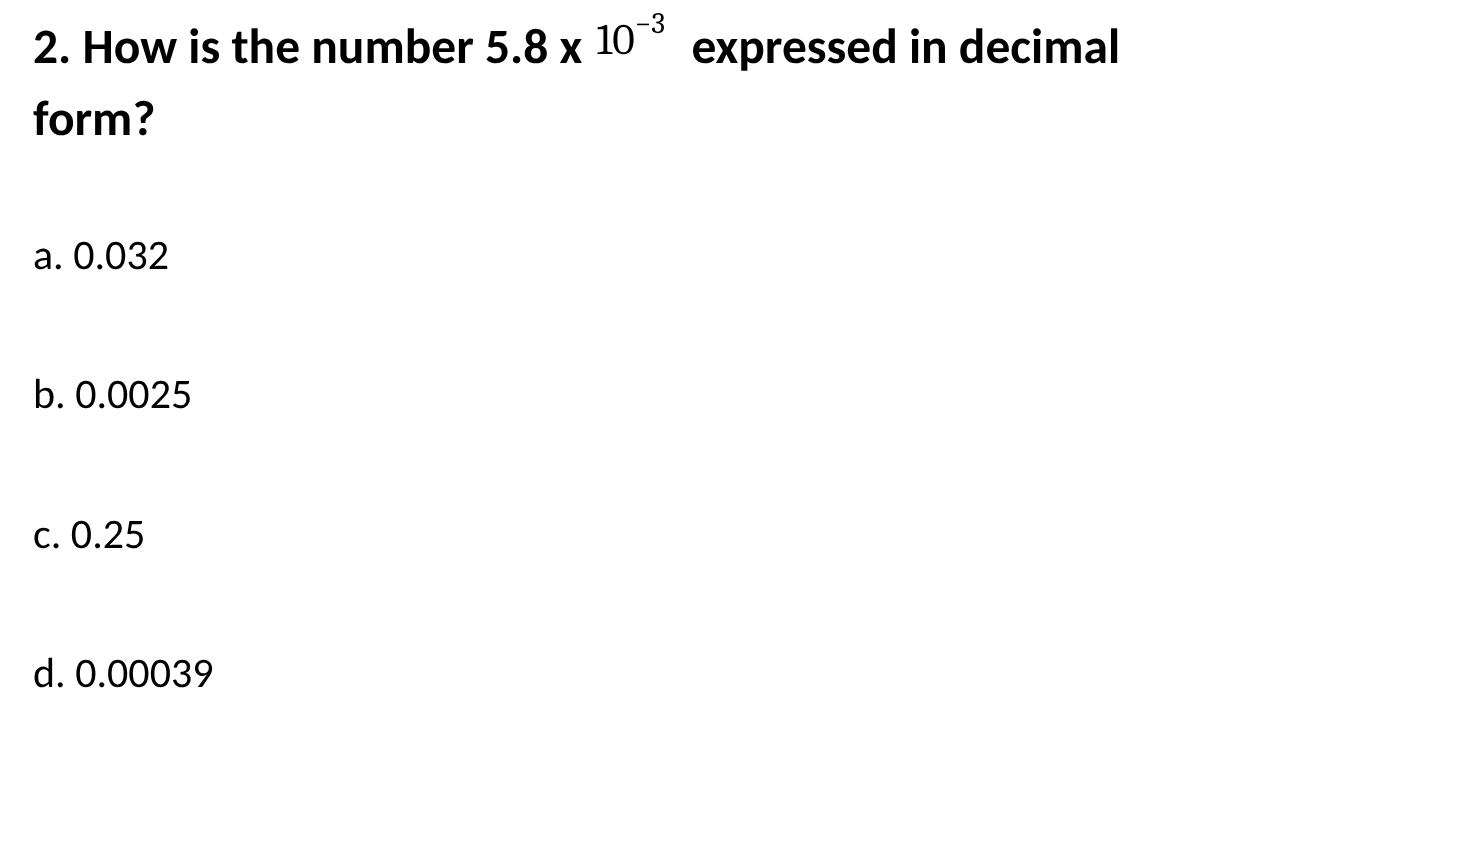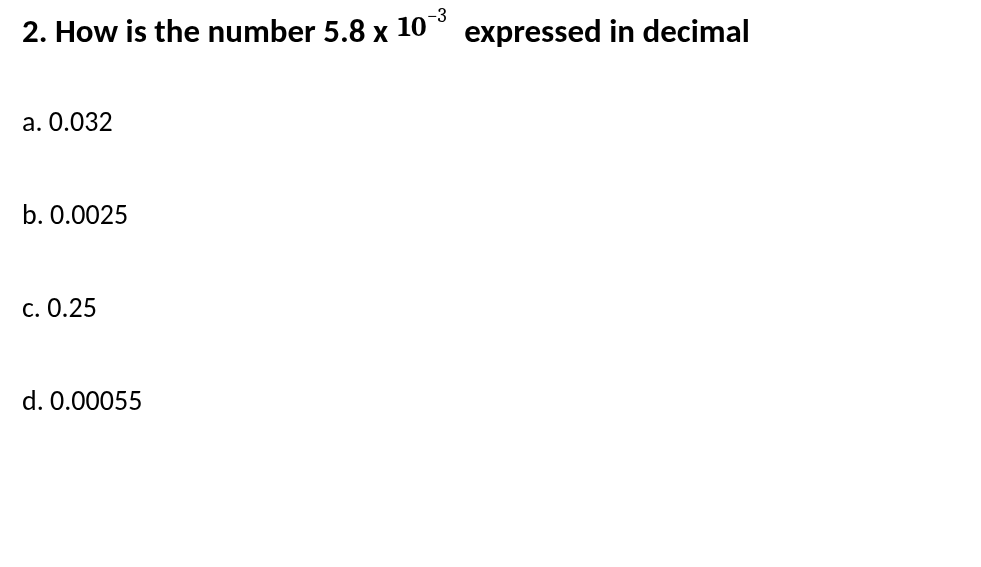--- a/index.html
+++ b/index.html
@@ -18,21 +18,21 @@
     .question-block {
       margin-bottom: 48px;
     }
     .question-text {
       font-size: 33px;
       font-weight: bold;
       line-height: 1.45;
     }
     .sci-base {
       font-family: Cambria, Georgia, serif;
-      font-weight: bold;
+      font-weight: normal;
       font-size: 29px;
       position: relative;
       top: -6px;
       margin-left: 2px;
     }
     .sci-exp {
       font-family: Cambria, Georgia, serif;
       font-weight: normal;
       font-size: 20px;
       position: relative;
@@ -49,19 +49,20 @@
     }
   </style>
 </head>
 <body>
 
 <div class="question-block">
   <div class="question-text">
     <span>2.</span>
     <span>How is the number 5.8 x </span><span class="sci-base">10</span><span class="sci-exp">−3</span>
     <span> expressed in decimal</span><br>
+    <span>form?</span>
   </div>
 </div>
 
 <div class="option">a. 0.032</div>
 <div class="option">b. 0.0025</div>
 <div class="option">c. 0.25</div>
-<div class="option">d. 0.00055</div>
+<div class="option">d. 0.00039</div>
 
 </body></html>

